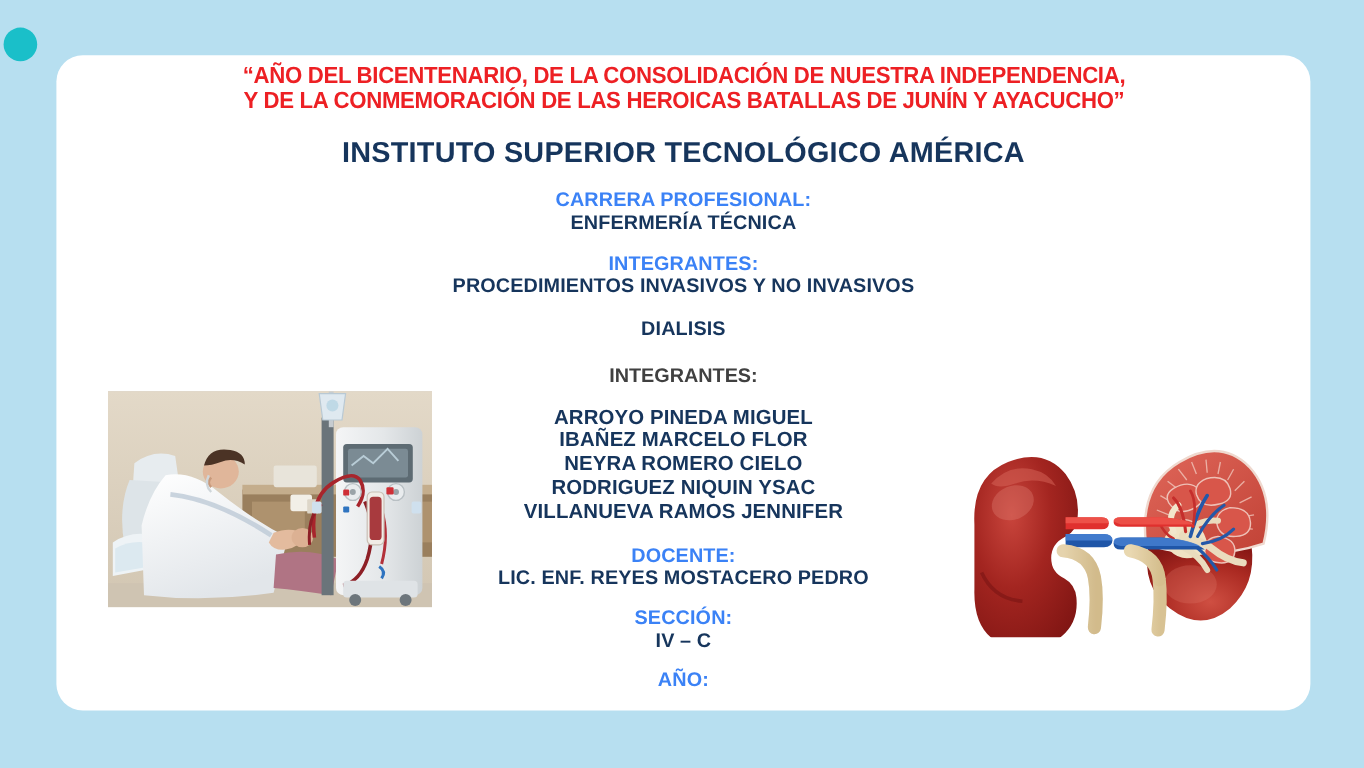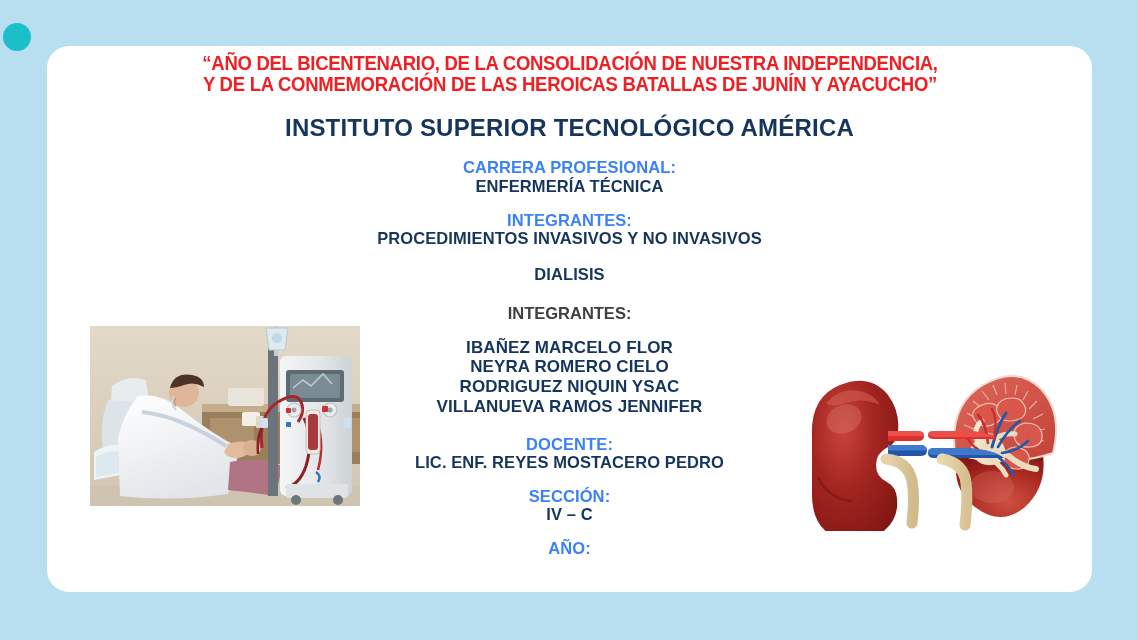--- a/index.html
+++ b/index.html
@@ -153,20 +153,21 @@
       <div class="field-value">PROCEDIMIENTOS INVASIVOS Y NO INVASIVOS</div>
     </div>
 
     <div class="field-block">
       <div class="field-value">DIALISIS</div>
     </div>
 
     <div class="members-label">INTEGRANTES:</div>
 
     <div class="members-list">
+      <div>ARROYO PINEDA MIGUEL</div>
       <div>IBAÑEZ MARCELO FLOR</div>
       <div>NEYRA ROMERO CIELO</div>
       <div>RODRIGUEZ NIQUIN YSAC</div>
       <div>VILLANUEVA RAMOS JENNIFER</div>
     </div>
 
     <div class="field-block docente">
       <div class="field-label">DOCENTE:</div>
       <div class="field-value">LIC. ENF. REYES MOSTACERO PEDRO</div>
     </div>

